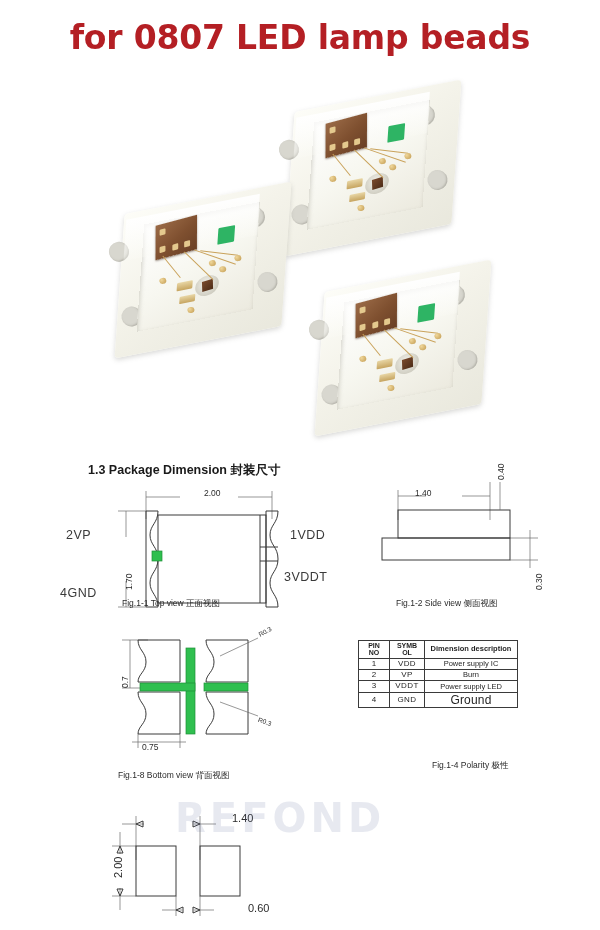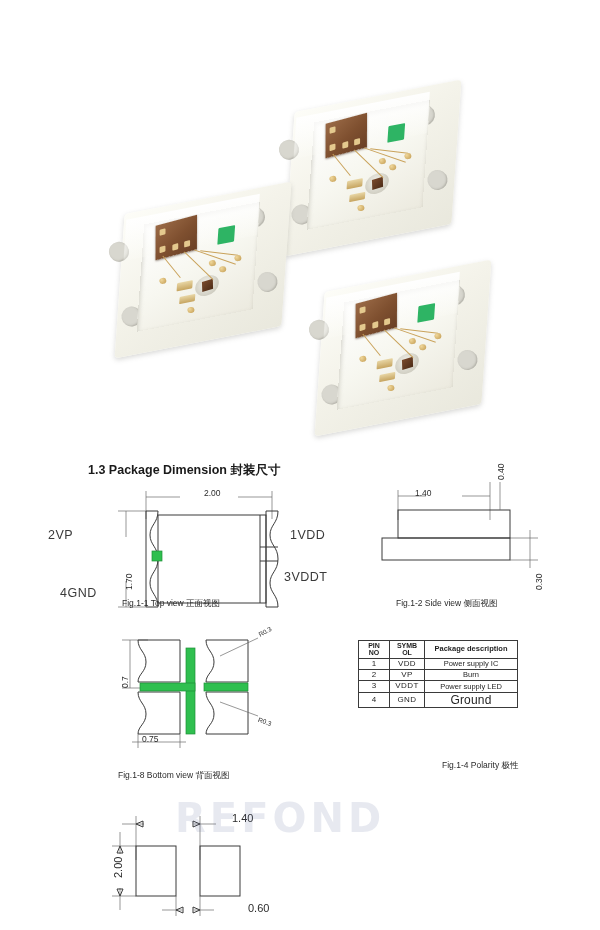--- a/index.html
+++ b/index.html
@@ -140,20 +140,23 @@
     font-family:"DejaVu Sans",sans-serif;
     font-size:40px;font-weight:700;letter-spacing:4px;
     color:rgba(108,118,160,.16);pointer-events:none;user-select:none;
   }
 </style>
 </head>
 <body>
 
 <div class="page">
 
+  <div class="title-bar">
+    <div class="title">for 0807 LED lamp beads</div>
+  </div>
 
   <div class="photo-area">
 
     <div class="led" style="left:288px;top:10px;transform:rotate(-11deg) scale(1.0);">
       <div class="body"></div>
       <div class="notch n1"></div>
       <div class="notch n2"></div>
       <div class="notch n3"></div>
       <div class="notch n4"></div>
       <div class="cavity"></div>
@@ -269,21 +272,21 @@
       <line class="ln" x1="166" y1="26" x2="166" y2="122"></line>
 
       <line class="ln" x1="160" y1="62" x2="178" y2="62"></line>
       <line class="ln" x1="160" y1="76" x2="178" y2="76"></line>
       <line class="ln" x1="160" y1="30" x2="160" y2="118"></line>
 
       <rect class="grn" x="52" y="66" width="10" height="10"></rect>
     </svg>
     <div class="dimtxt" style="left:204px;top:58px;">2.00</div>
     <div class="dimtxt vert" style="left:124px;top:160px;">1.70</div>
-    <div class="pinlabel" style="left:48px;top:98px;">2VP</div>
+    <div class="pinlabel" style="left:66px;top:98px;">2VP</div>
     <div class="pinlabel" style="left:60px;top:156px;text-align:right;">4GND</div>
     <div class="pinlabel" style="left:290px;top:98px;">1VDD</div>
     <div class="pinlabel" style="left:284px;top:140px;">3VDDT</div>
     <div class="caption" style="left:122px;top:168px;">Fig.1-1 Top view  正面视图</div>
 
     <svg width="220" height="130" style="left:378px;top:38px;">
 
       <line class="ln-thin" x1="20" y1="22" x2="20" y2="52"></line>
       <line class="ln-thin" x1="112" y1="14" x2="112" y2="52"></line>
       <line class="ln-thin" x1="20" y1="28" x2="48" y2="28"></line>
@@ -327,37 +330,37 @@
       <rect class="grn" x="96" y="53" width="44" height="8"></rect>
 
       <line class="ln-thin" x1="112" y1="26" x2="150" y2="8"></line>
       <line class="ln-thin" x1="112" y1="72" x2="150" y2="86"></line>
 
       <line class="ln-thin" x1="30" y1="104" x2="30" y2="118"></line>
       <line class="ln-thin" x1="72" y1="104" x2="72" y2="118"></line>
       <line class="ln-thin" x1="24" y1="112" x2="78" y2="112"></line>
     </svg>
     <div class="dimtxt vert" style="left:120px;top:258px;">0.7</div>
-    <div class="dimtxt" style="left:142px;top:304px;">0.75</div>
+    <div class="dimtxt" style="left:142px;top:312px;">0.75</div>
     <div class="dimtxt" style="left:258px;top:198px;font-size:6.5px;transform:rotate(-30deg);">R0.3</div>
     <div class="dimtxt" style="left:258px;top:288px;font-size:6.5px;transform:rotate(20deg);">R0.3</div>
     <div class="caption" style="left:118px;top:340px;">Fig.1-8 Bottom view  背面视图</div>
 
     <table class="ptable">
       <thead>
         <tr>
           <th>
             <span>PIN</span><br>
             <span>NO</span>
           </th>
           <th>
             <span>SYMB</span><br>
             <span>OL</span>
           </th>
-          <th class="fn">Package description</th>
+          <th class="fn">Dimension description</th>
         </tr>
       </thead>
       <tbody>
         <tr>
           <td class="pin">1</td>
           <td class="sym">VDD</td>
           <td class="fn">Power supply IC</td>
         </tr>
         <tr>
           <td class="pin">2</td>
@@ -369,21 +372,21 @@
           <td class="sym">VDDT</td>
           <td class="fn">Power supply LED</td>
         </tr>
         <tr>
           <td class="pin">4</td>
           <td class="sym">GND</td>
           <td class="fn big">Ground</td>
         </tr>
       </tbody>
     </table>
-    <div class="caption" style="left:398px;top:330px;padding-left:44px;">Fig.1-4 Polarity  极性</div>
+    <div class="caption" style="left:388px;top:330px;padding-left:44px;">Fig.1-4 Polarity  极性</div>
 
     <svg width="260" height="130" style="left:108px;top:368px;">
 
       <line class="ln-thin" x1="28" y1="18" x2="28" y2="62"></line>
       <line class="ln-thin" x1="92" y1="18" x2="92" y2="62"></line>
       <line class="ln-thin" x1="14" y1="26" x2="36" y2="26"></line>
       <line class="ln-thin" x1="86" y1="26" x2="108" y2="26"></line>
       <path class="ln" d="M28,26 l7,-3 l0,6 Z" fill="#3a3a3a"></path>
       <path class="ln" d="M92,26 l-7,-3 l0,6 Z" fill="#3a3a3a"></path>
 

